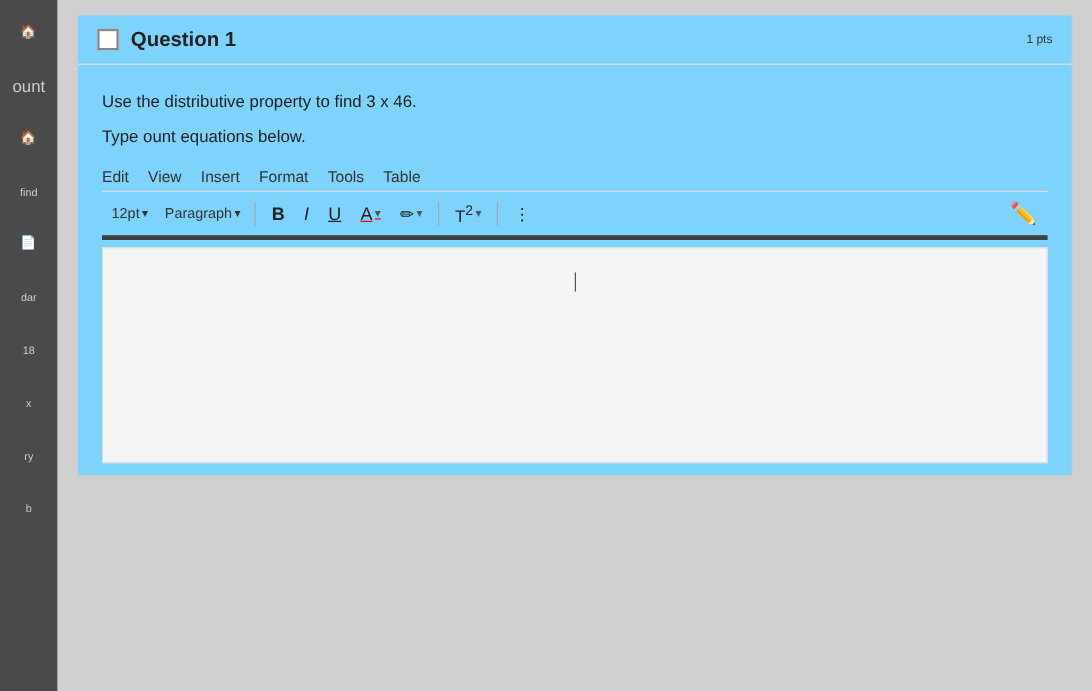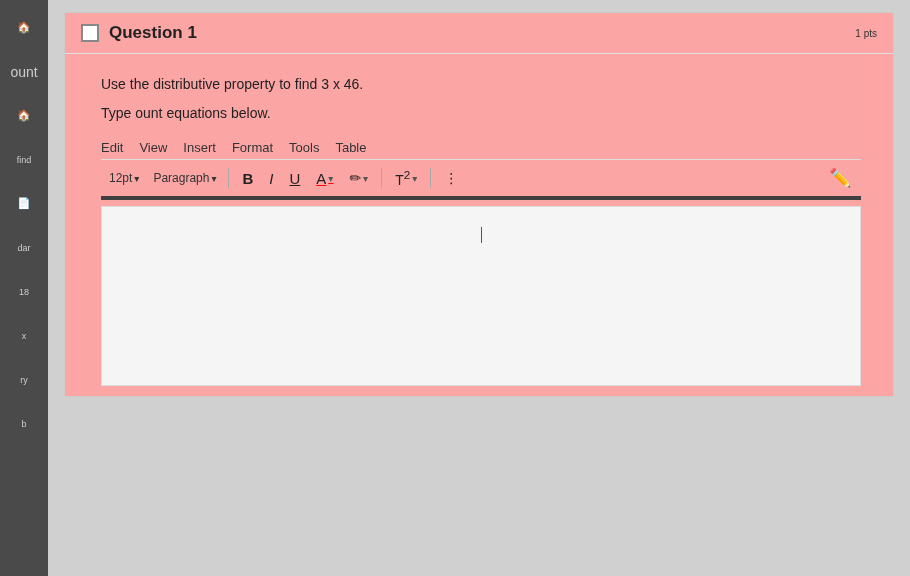--- a/index.html
+++ b/index.html
@@ -42,21 +42,21 @@
     
     .main-content {
       flex: 1;
       background: #d0d0d0;
       padding: 12px 16px;
       overflow-y: auto;
     }
 
     
     .question-card {
-      background: #fca5a5;
+      background: #7dd3fc;
       border: 1px solid #ccc;
       border-radius: 2px;
       padding: 0;
       max-width: 860px;
     }
 
     .question-header {
       display: flex;
       justify-content: space-between;
       align-items: center;
@@ -83,33 +83,33 @@
       font-weight: bold;
       color: #222;
     }
 
     .question-pts {
       font-size: 10px;
       color: #333;
     }
 
     .question-body {
-      padding: 20px 20px 10px 36px;
+      padding: 20px 20px 10px 20px;
     }
 
     .question-text {
       font-size: 14px;
       color: #222;
       margin-bottom: 8px;
       line-height: 1.5;
     }
 
     
     .editor-container {
-      margin: 10px 12px 0 0;
+      margin: 10px 0 0 0;
     }
 
     .editor-menubar {
       display: flex;
       gap: 16px;
       padding: 6px 0 4px 0;
       font-size: 13px;
       color: #333;
     }
 

